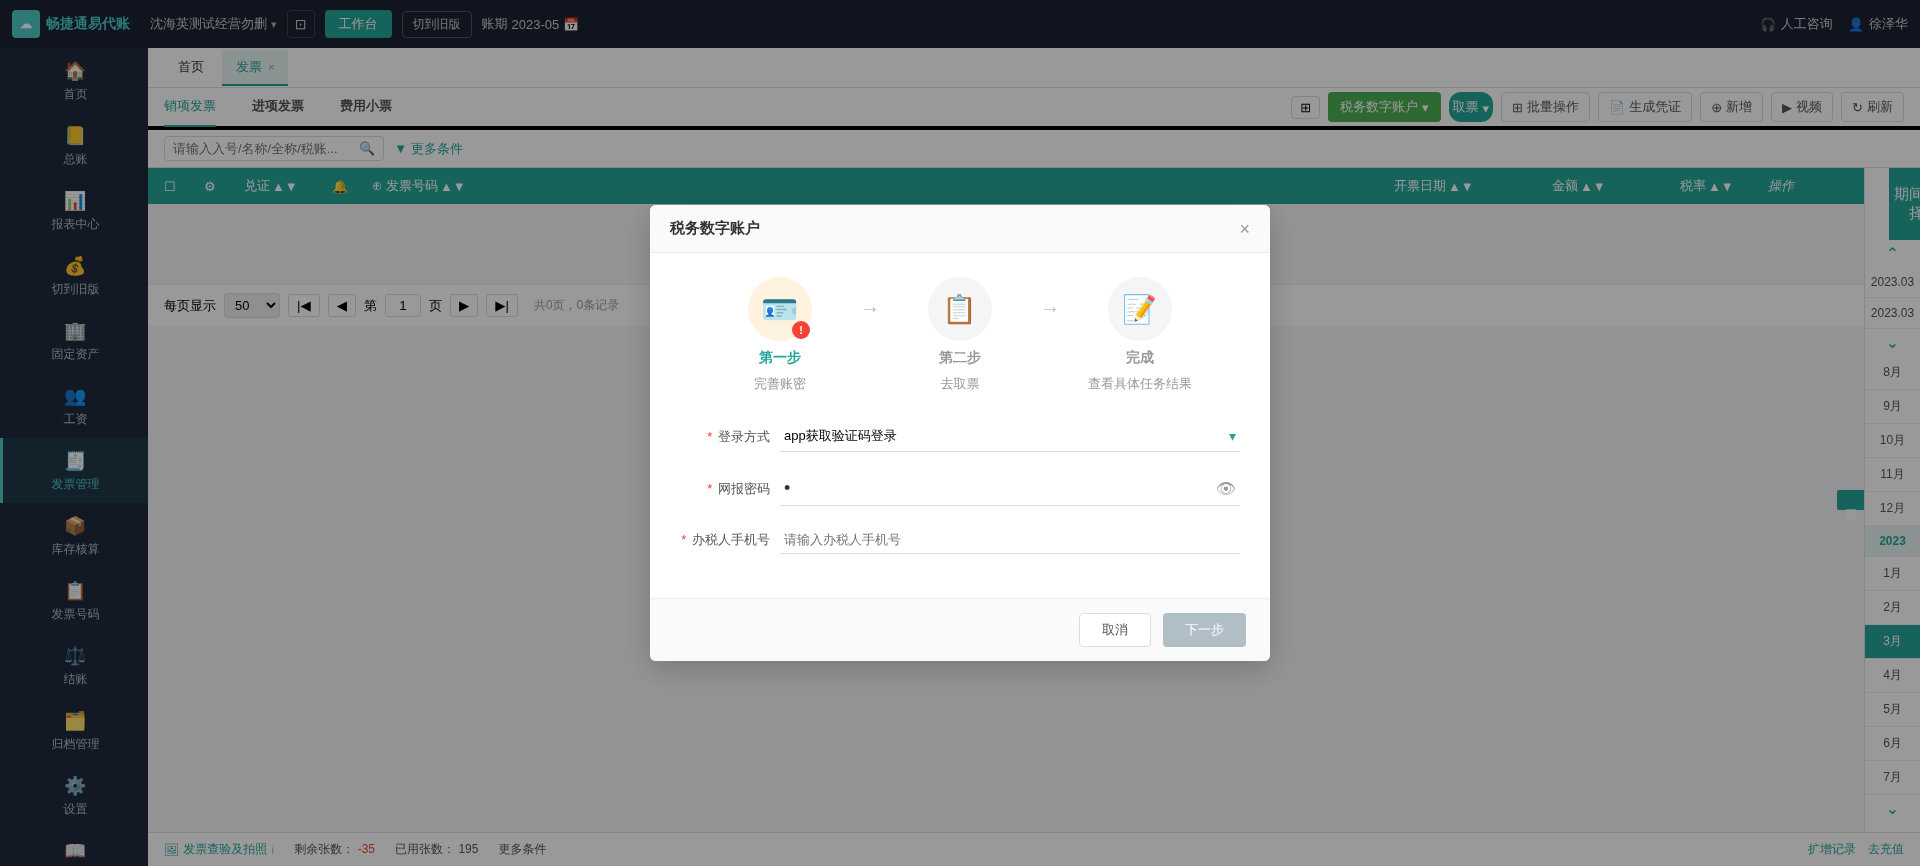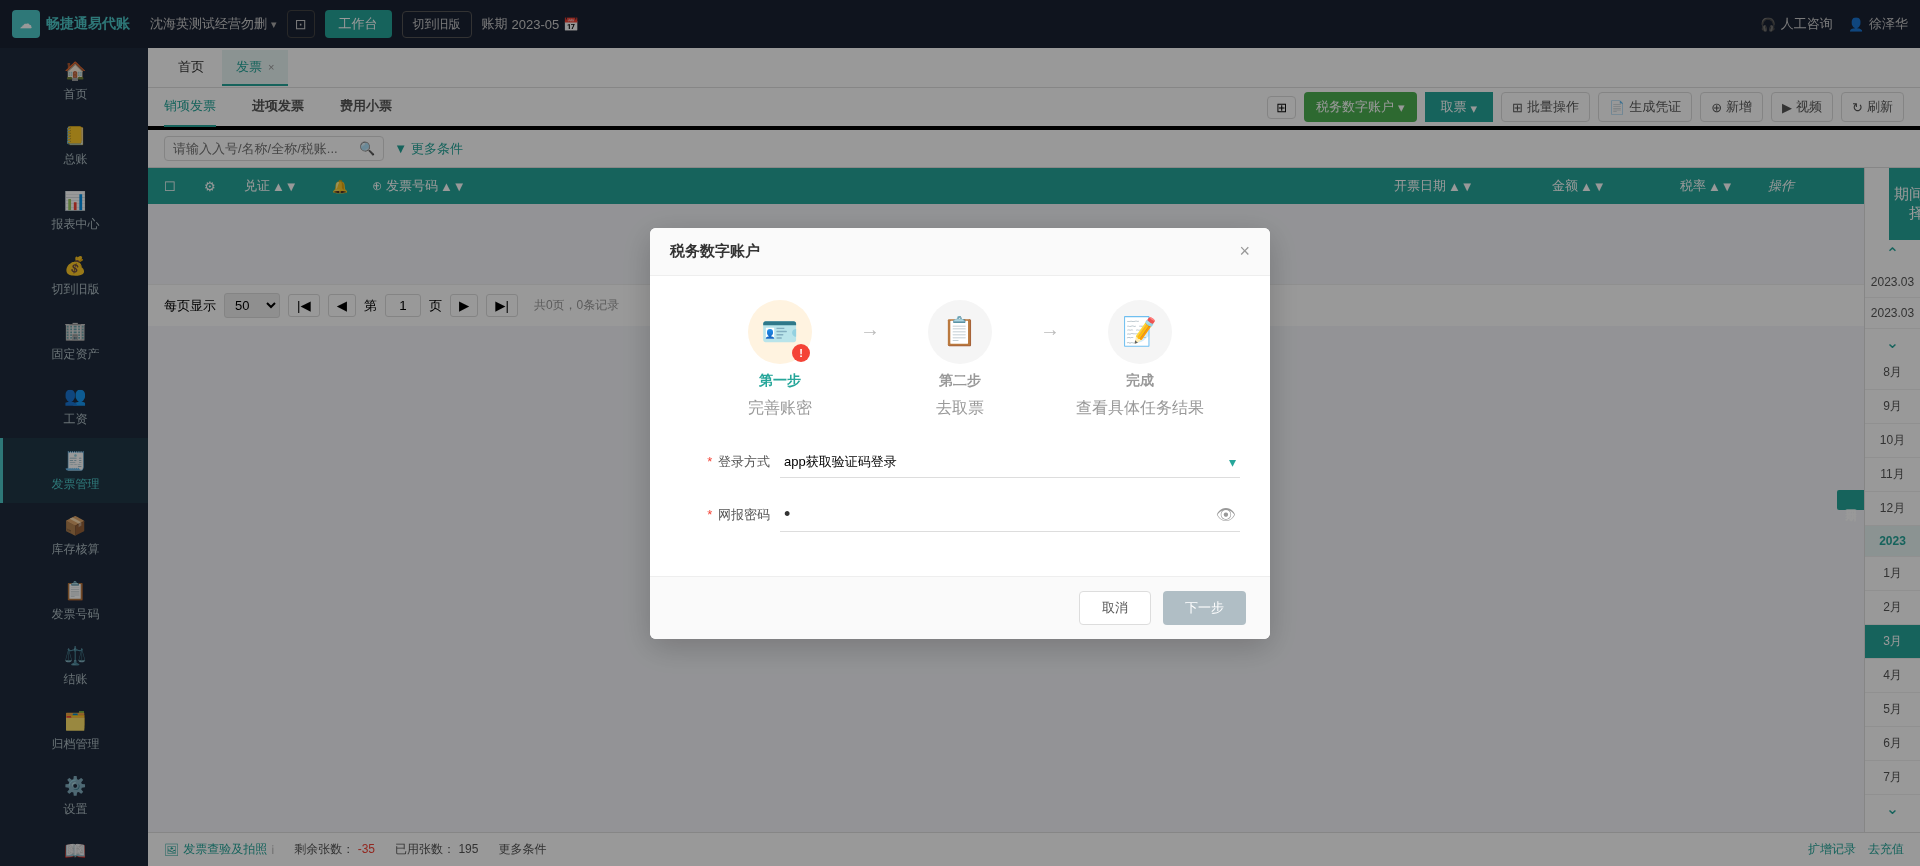--- a/index.html
+++ b/index.html
@@ -194,22 +194,22 @@
       font-size: 13px;
       cursor: pointer;
       display: flex;
       align-items: center;
       gap: 4px;
     }
     .btn-fetch {
       background: #26a69a;
       color: white;
       border: none;
-      padding: 6px 16px;
-      border-radius: 0;
+      padding: 6px 4px;
+      border-radius: 12px;
       font-size: 13px;
       cursor: pointer;
       display: flex;
       align-items: flex-end;
       gap: 4px;
     }
     .btn-outline {
       background: white;
       color: #555;
       border: 1px solid #ddd;
@@ -413,21 +413,21 @@
       display: flex;
       align-items: center;
       justify-content: center;
       color: white;
       font-size: 11px;
       font-weight: bold;
     }
     .step-label { font-size: 14px; font-weight: 600; }
     .step-label.active { color: #26a69a; }
     .step-label.inactive { color: #999; }
-    .step-desc { font-size: 16px; color: #999; text-align: left; }
+    .step-desc { font-size: 13px; color: #999; text-align: left; }
     .step-arrow {
       display: flex;
       align-items: center;
       padding-top: 18px;
       color: #bbb;
       font-size: 20px;
     }
 
     
     .form-row {
@@ -841,20 +841,27 @@
           <div class="form-label">
             <span class="required">*</span>
             <span>网报密码</span>
           </div>
           <div class="password-wrap">
             <input type="password" value="a" style="border: none; outline: none; font-size: 18px; color: rgb(51, 51, 51); flex: 1 1 0%; background: transparent;">
             <span class="password-toggle">👁</span>
           </div>
         </div>
 
+        <div class="form-row">
+          <div class="form-label">
+            <span class="required">*</span>
+            <span>办税人手机号</span>
+          </div>
+          <input type="text" class="form-control" placeholder="请输入办税人手机号" style="">
+        </div>
       </div>
 
     </div>
 
     <div class="modal-footer">
       <button class="btn-cancel">取消</button>
       <button class="btn-next">下一步</button>
     </div>
   </div>
 </div>

